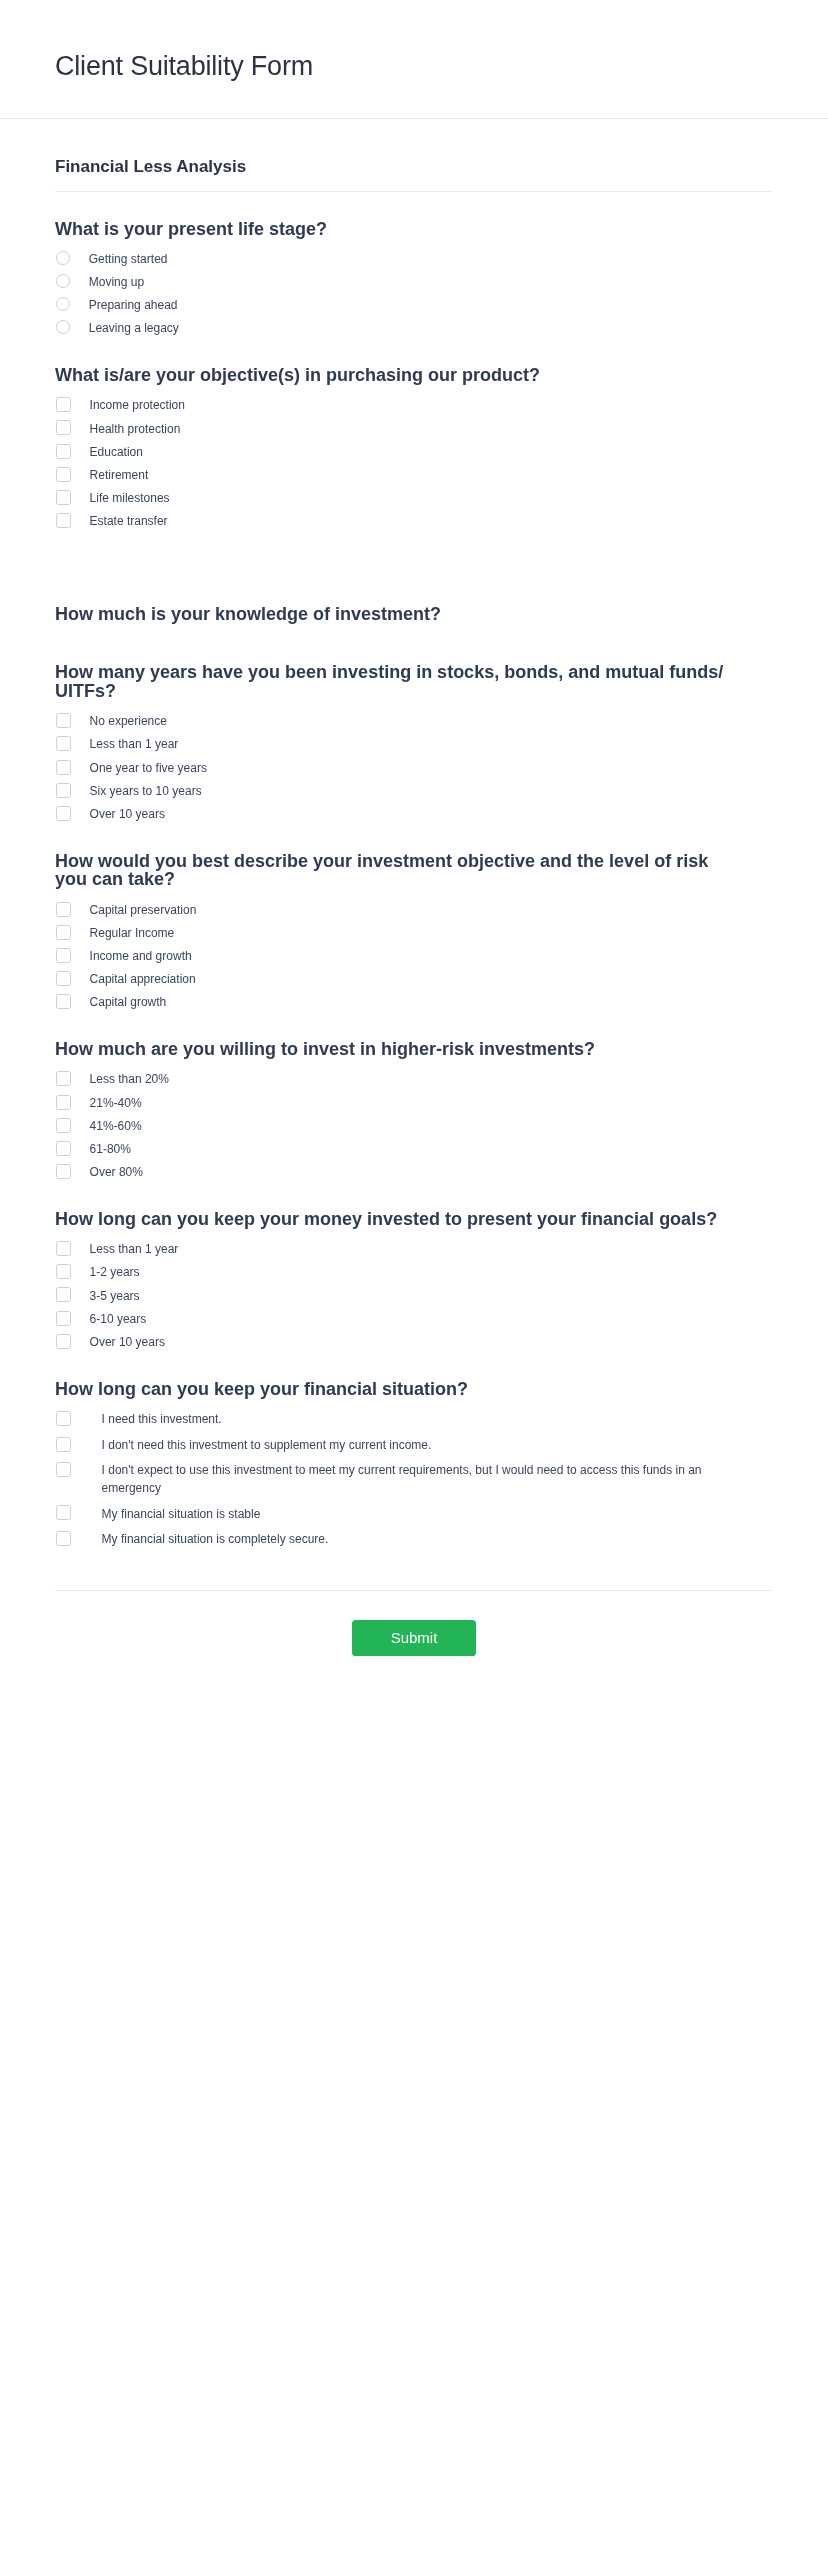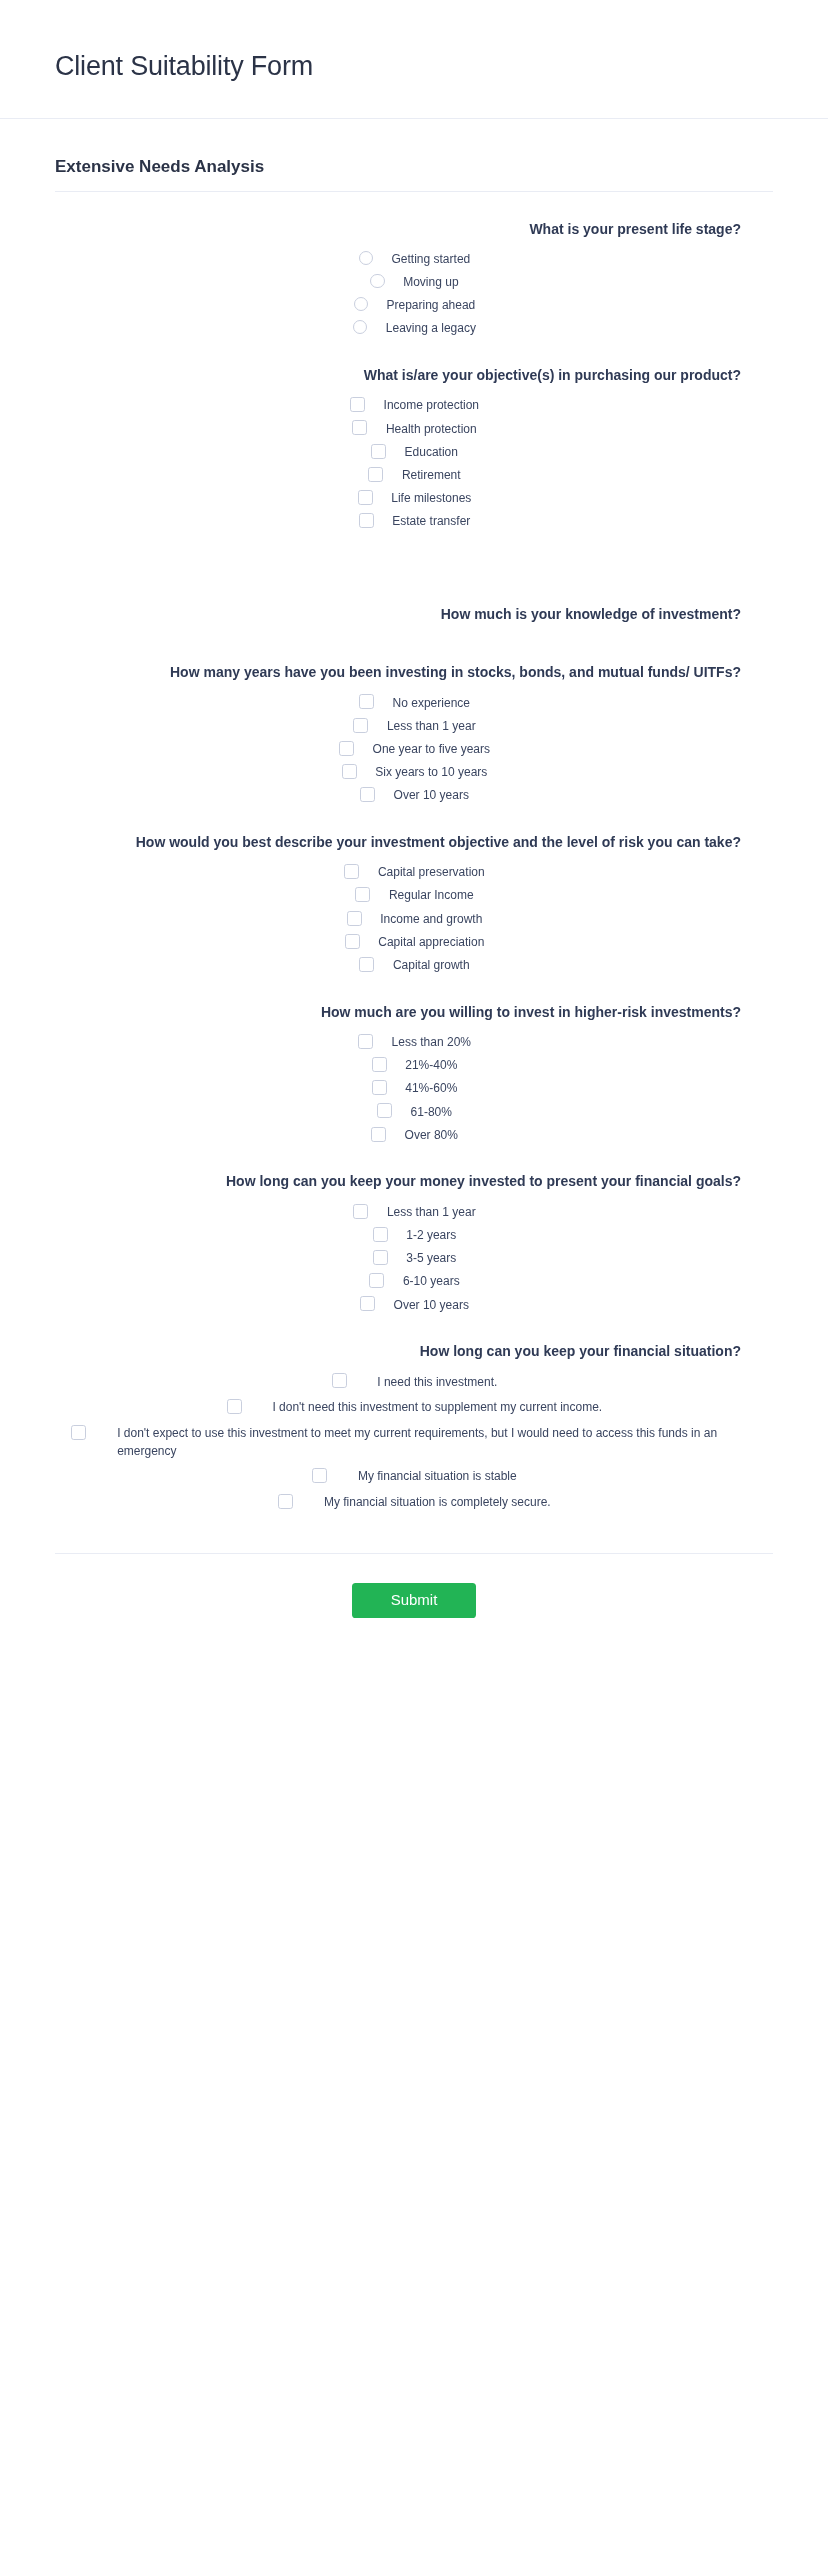--- a/index.html
+++ b/index.html
@@ -57,40 +57,38 @@
     font-weight: bold;
     color: #2b3347;
     padding-bottom: 12.5px;
     border-bottom: 0.9px solid #e9ecf4;
   }
 
   .question-block {
     padding-top: 28px;
   }
   .question-label {
-    font-size: 14px;
+    font-size: 18px;
     line-height: 18.7px;
     font-weight: bold;
     color: #2f3a55;
     max-width: 686px;
     margin: 0 0 11.6px 0;
-    text-align: right;
   }
 
   .options {
     list-style: none;
     margin: 0;
     padding: 0;
   }
   .option-row {
     display: flex;
     align-items: flex-start;
     margin-bottom: 4.5px;
     min-height: 18.7px;
-    justify-content: center;
   }
   .option-row:last-child { margin-bottom: 0; }
 
   .control-radio,
   .control-check {
     flex: 0 0 auto;
     width: 14.2px;
     height: 14.2px;
     margin-top: 0.9px;
     margin-left: 0.9px;
@@ -136,21 +134,21 @@
 
 <div class="page">
 
   <header class="form-header">
     <h1 class="form-title">Client Suitability Form</h1>
   </header>
 
   <main class="form-body">
     <div id="sections-root">
         <section class="section">
-          <h2 class="section-heading">Extensive Needs Analysis</h2>
+          <h2 class="section-heading">Financial Less Analysis</h2>
           <div class="question-block">
             <p class="question-label">What is your present life stage?</p>
             <ul class="options">
               <li class="option-row">
                 <span class="control-radio"></span>
                 <span class="option-label">Getting started</span>
               </li>
               <li class="option-row">
                 <span class="control-radio"></span>
                 <span class="option-label">Moving up</span>

